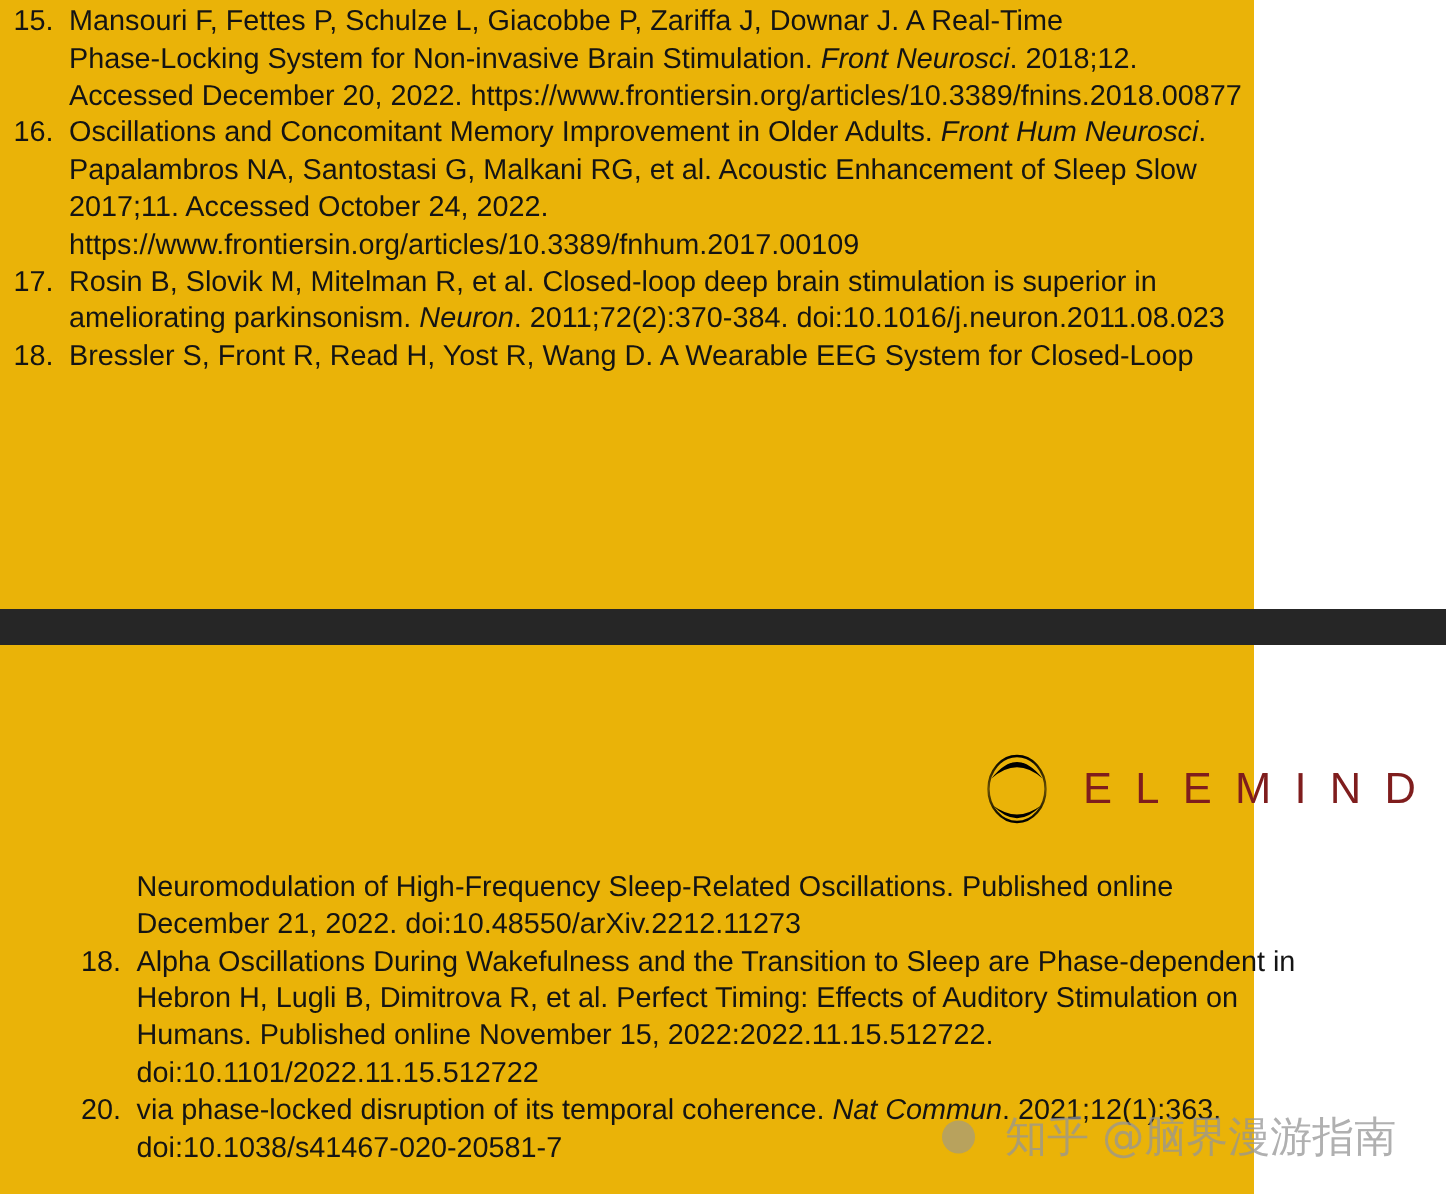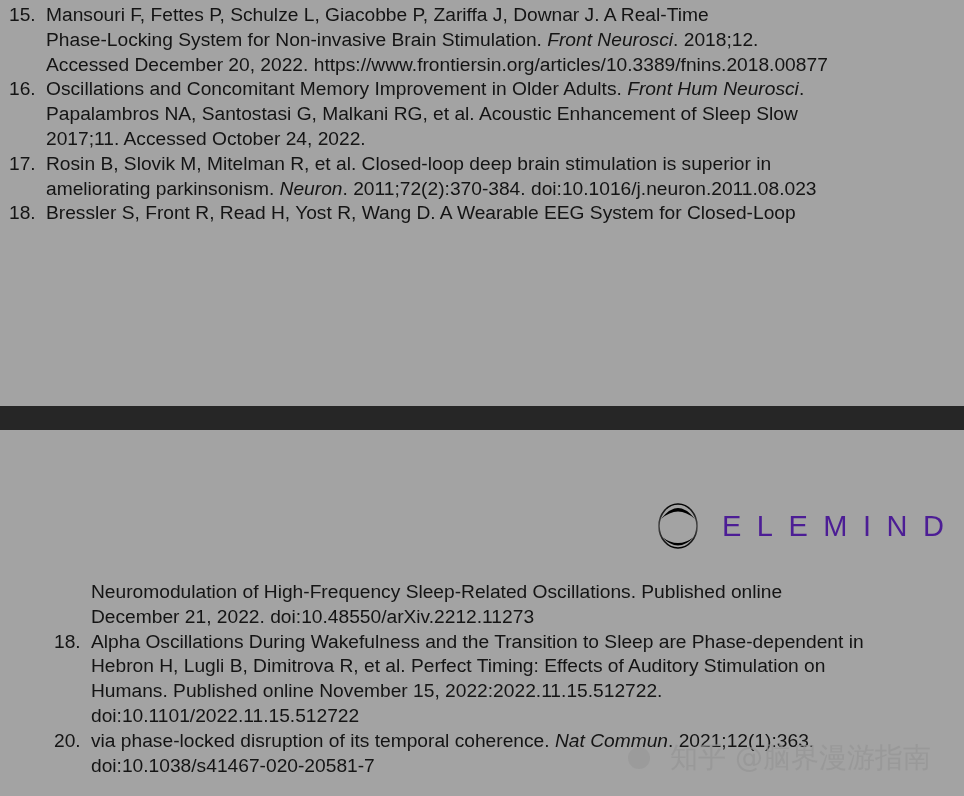--- a/index.html
+++ b/index.html
@@ -1,53 +1,54 @@
 <!DOCTYPE html>
 <html><head>
 <meta charset="utf-8">
 <style>
   html, body { margin: 0; padding: 0; }
   body {
     width: 964px; height: 796px; overflow: hidden; background: #ffffff;
     font-family: "Liberation Sans", sans-serif; color: #141414;
     position: relative;
   }
-  .page { position: absolute; left: 0; width: 964px; background: #a3a3a3; }
+  .page { position: absolute; left: 0; width: 836px; background: #eab308; }
   .page-top { top: 0; height: 406px; }
   .page-bottom { top: 430px; height: 366px; }
   .divider { position: absolute; left: 0; top: 406px; width: 964px; height: 24px; background: #262626; }
   .ref-list { position: absolute; left: 0; margin: 0; padding: 0; list-style: none; }
   .ref-list.top { top: 3px; }
   .ref-list.bottom { top: 580px; margin-left: 45px; }
   .ref { position: relative; padding-left: 46px; font-size: 19.2px; line-height: 24.8px; width: 890px; }
   .ref .num { position: absolute; left: 9px; top: 0; }
   .ref .line { display: block; white-space: nowrap; }
   .ref i { font-style: italic; }
   .logo { position: absolute; left: 656px; top: 500px; height: 52px; display: flex; align-items: center; }
   .logo svg { width: 44px; height: 50px; }
-  .logo-text { margin-left: 22px; font-size: 29px; letter-spacing: 15.5px; color: #4c1d95; font-weight: normal; }
+  .logo-text { margin-left: 22px; font-size: 29px; letter-spacing: 15.5px; color: #7f1d1d; font-weight: normal; }
   .watermark { position: absolute; left: 628px; top: 743px; height: 30px; display: flex; align-items: center; color: rgba(150,150,150,0.75); font-size: 28px; font-family: "DejaVu Sans", sans-serif; }
   .watermark .wm-icon { width: 22px; height: 22px; border-radius: 50%; background: rgba(150,150,150,0.6); margin-right: 20px; }
 </style>
 </head>
 <body>
 
 <div class="page page-top">
   <ol class="ref-list top" id="refs-top">
       <li class="ref">
         <span class="num">15.</span>
         <span class="line">Mansouri F, Fettes P, Schulze L, Giacobbe P, Zariffa J, Downar J. A Real-Time</span>
         <span class="line"><span>Phase-Locking System for Non-invasive Brain Stimulation. </span><i>Front Neurosci</i><span>. 2018;12.</span></span>
         <span class="line">Accessed December 20, 2022. https://www.frontiersin.org/articles/10.3389/fnins.2018.00877</span>
       </li>
       <li class="ref">
         <span class="num">16.</span>
         <span class="line"><span>Oscillations and Concomitant Memory Improvement in Older Adults. </span><i>Front Hum Neurosci</i><span>.</span></span>
         <span class="line">Papalambros NA, Santostasi G, Malkani RG, et al. Acoustic Enhancement of Sleep Slow</span>
         <span class="line">2017;11. Accessed October 24, 2022.</span>
+        <span class="line">https://www.frontiersin.org/articles/10.3389/fnhum.2017.00109</span>
       </li>
       <li class="ref">
         <span class="num">17.</span>
         <span class="line">Rosin B, Slovik M, Mitelman R, et al. Closed-loop deep brain stimulation is superior in</span>
         <span class="line"><span>ameliorating parkinsonism. </span><i>Neuron</i><span>. 2011;72(2):370-384. doi:10.1016/j.neuron.2011.08.023</span></span>
       </li>
       <li class="ref">
         <span class="num">18.</span>
         <span class="line">Bressler S, Front R, Read H, Yost R, Wang D. A Wearable EEG System for Closed-Loop</span>
       </li>

